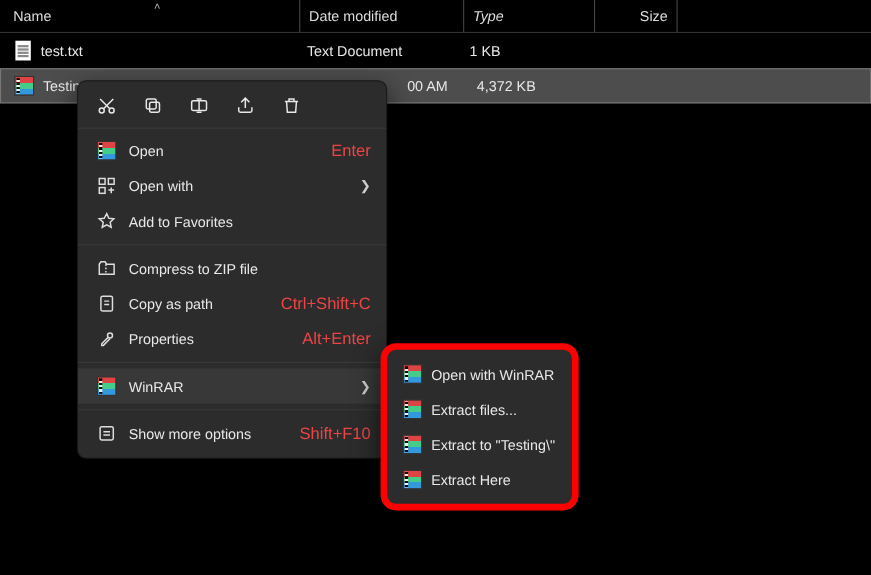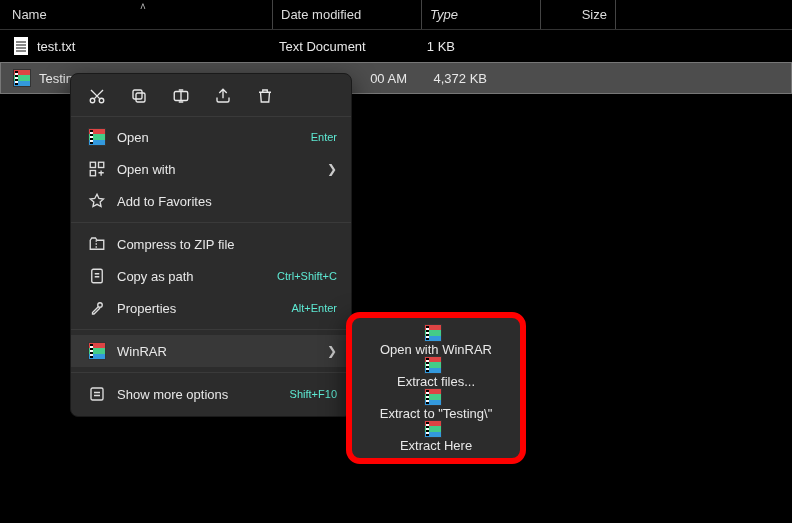--- a/index.html
+++ b/index.html
@@ -88,37 +88,37 @@
     height: 32px;
     padding: 0 14px;
     position: relative;
     color: #e8e8e8;
   }
   .mi.hover { background: #383838; }
   .mi .lead { width: 24px; display:flex; align-items:center; justify-content:center; margin-right: 8px; flex-shrink:0;}
   .mi .lead svg { width: 18px; height: 18px; }
   .mi .lead .rar-icon { margin:0; }
   .mi .txt { flex: 1; }
-  .mi .hint { color:#5eead4; font-size:11px; }
+  .mi .hint { color:#ef4444; font-size:15px; }
   .mi .chev { position:absolute; right:14px; color:#ccc; font-size:12px;}
   .sep { height:1px; background:#3a3a3a; margin:5px 0; }
 
   
   .submenu {
     position: absolute;
     left: 346px;
     top: 312px;
     width: 180px;
     background: #2c2c2c;
     border: 6px solid #f00;
     border-radius: 14px;
     padding: 6px 0;
     box-shadow: 0 8px 24px rgba(0,0,0,.6);
   }
-  .submenu .mi { height: 32px; padding: 0 12px; flex-direction: column; }
+  .submenu .mi { height: 32px; padding: 0 12px; }
   .submenu .mi .lead { width: 22px; margin-right: 6px; }
 </style>
 </head>
 <body>
 
 <div class="header">
   <div class="col name">
     <span>Name</span>
     <span class="sort-arrow">˄</span>
   </div>

